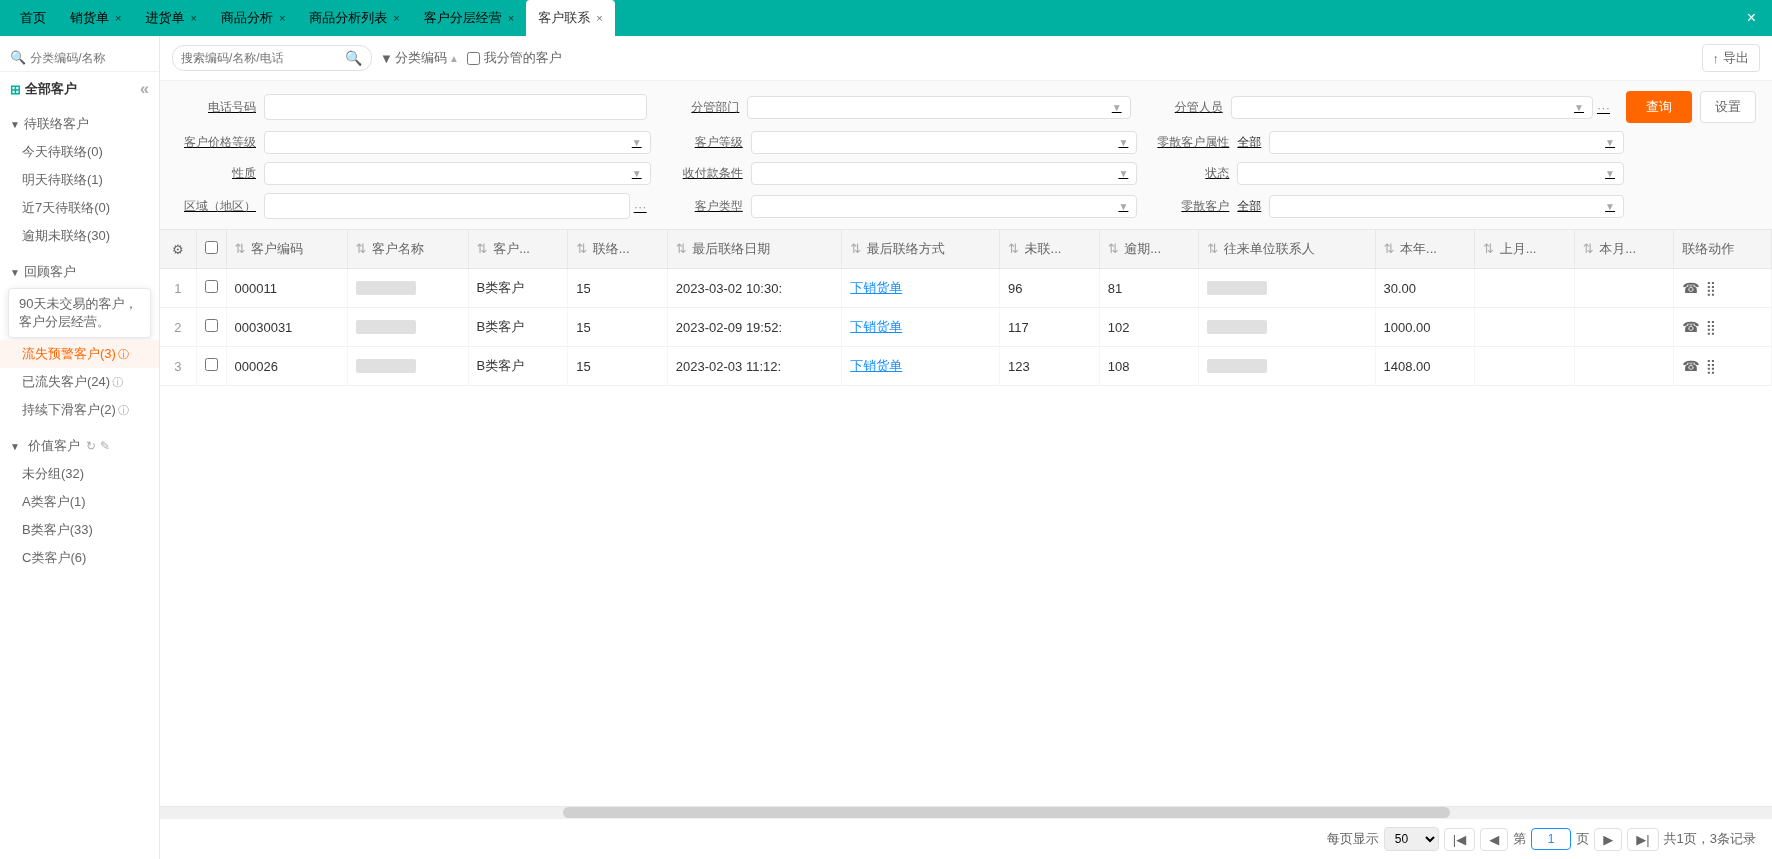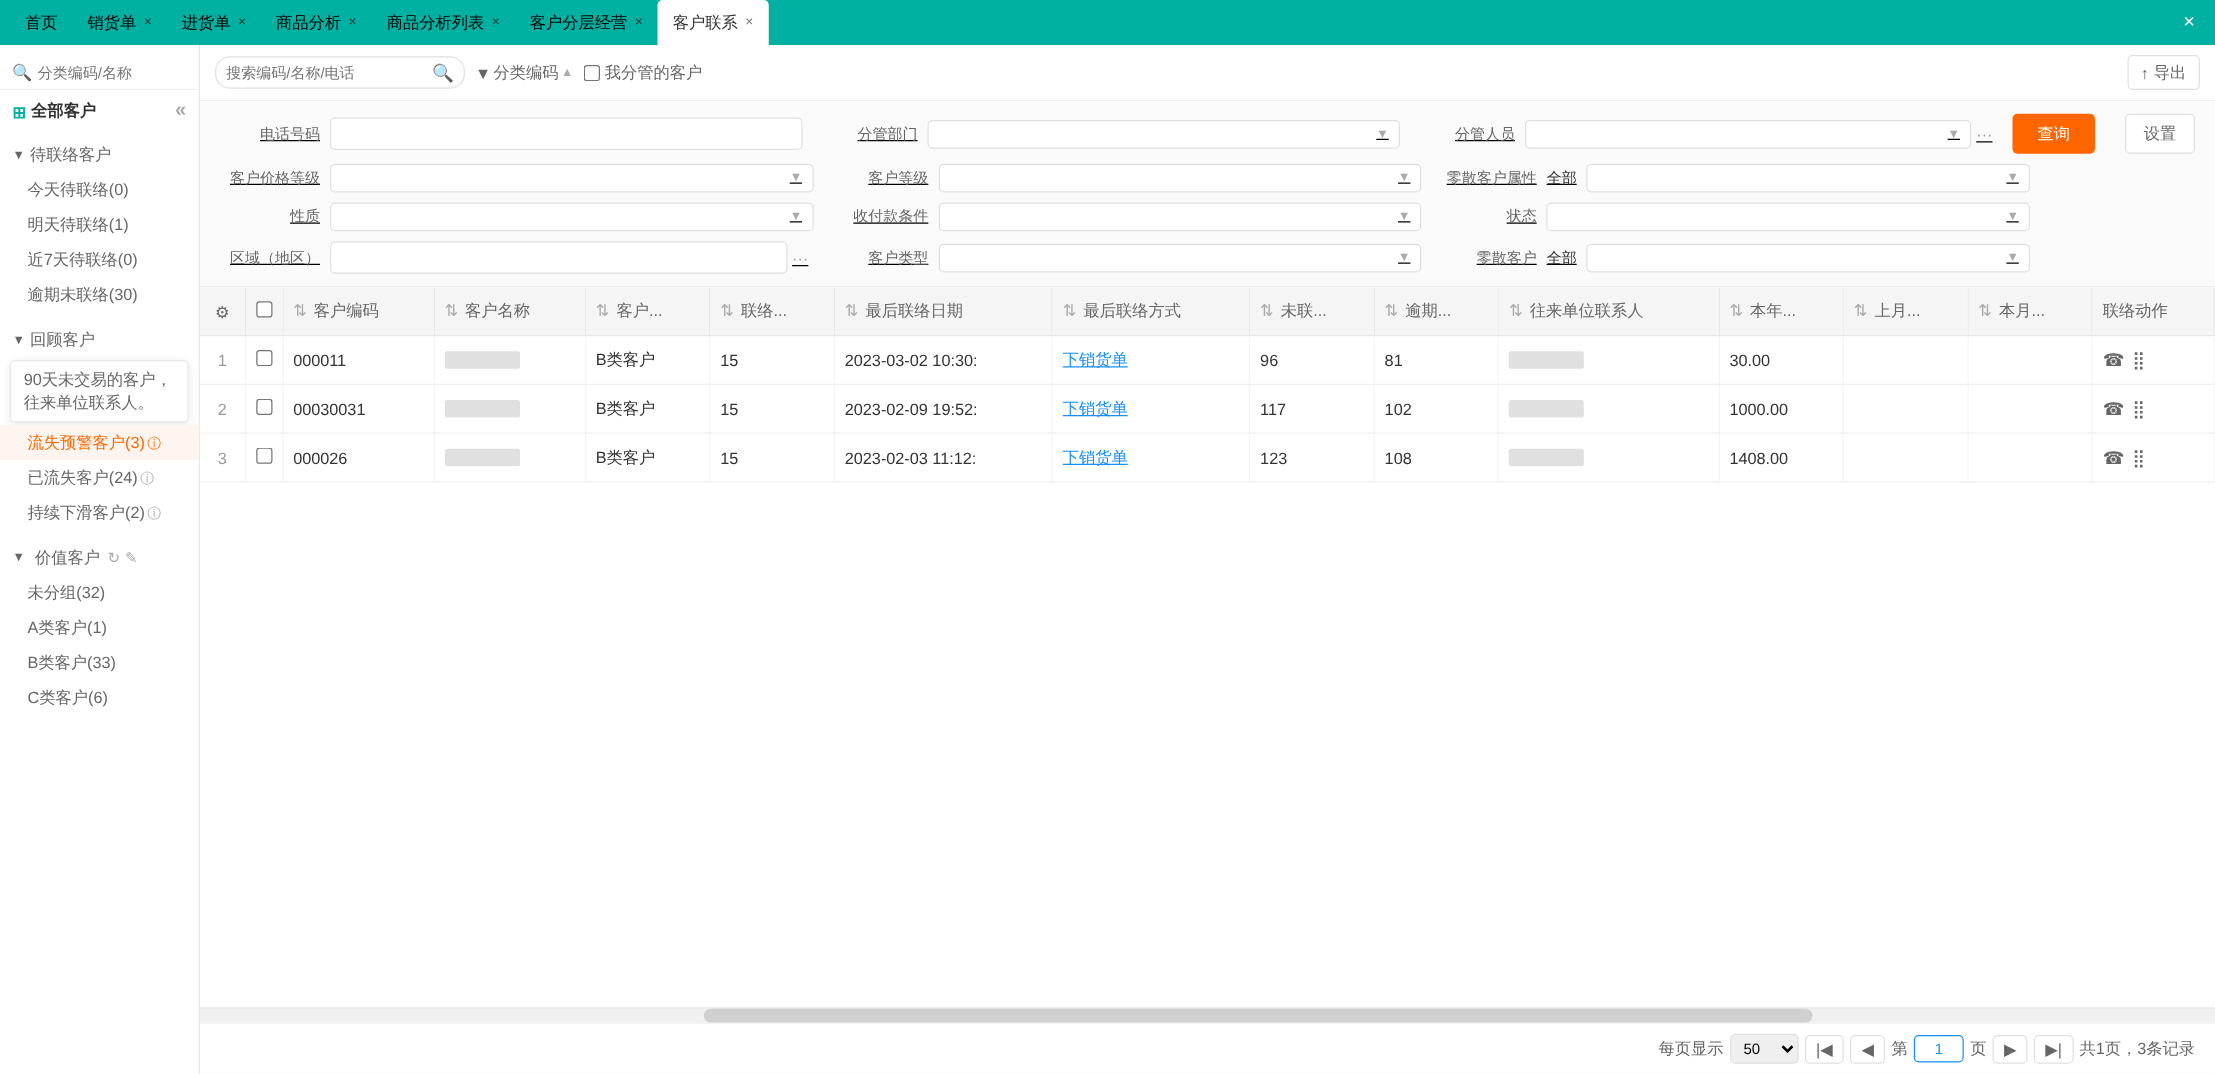--- a/index.html
+++ b/index.html
@@ -245,21 +245,21 @@
       color: #aaa;
       font-size: 10px;
     }
     .filter-more-btn {
       color: #999;
       cursor: pointer;
       padding: 0 4px;
     }
     .filter-actions {
       display: flex;
-      gap: 24px;
+      gap: 8px;
     }
     .btn-query {
       background: #ff6600;
       color: white;
       border: none;
       border-radius: 4px;
       padding: 6px 20px;
       cursor: pointer;
       font-size: 13px;
     }
@@ -434,21 +434,21 @@
       </div>
     </div>
 
     <div class="sidebar-group">
       <div class="sidebar-group-title">
         <span class="arrow">▼</span>
         <span>回顾客户</span>
       </div>
 
       <div class="tooltip-box">
-        <span>90天未交易的客户，往来单位联系人。</span>
+        <span>90天未交易的客户，客户分层经营。</span>
       </div>
 
       <div class="sidebar-item active" style="color:#ff6600; display:flex; align-items:center;">
         <span>流失预警客户(3)</span>
         <span style="margin-left:2px; color:#ff6600; font-size:11px;">ⓘ</span>
       </div>
       <div class="sidebar-item" style="display:flex; align-items:center;">
         <span>已流失客户(24)</span>
         <span style="margin-left:2px; color:#aaa; font-size:11px;">ⓘ</span>
       </div>

